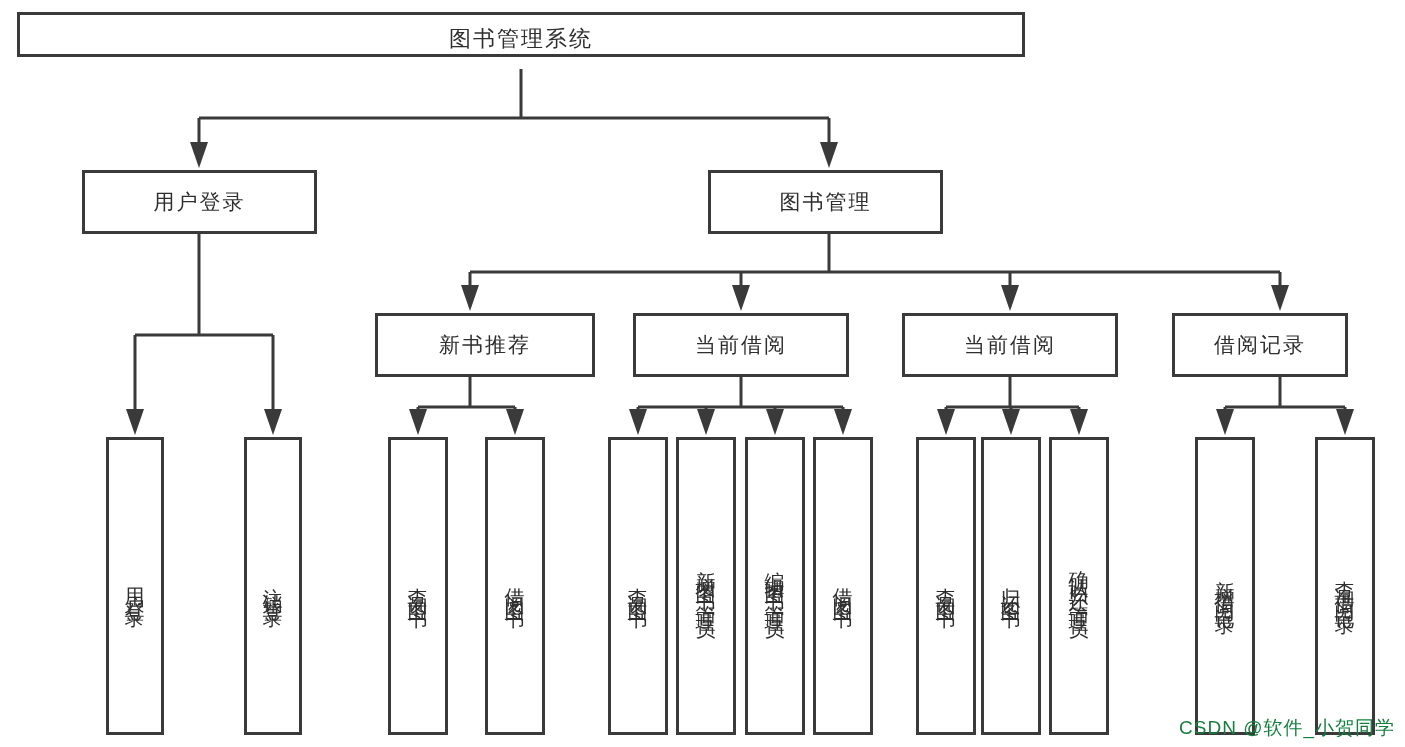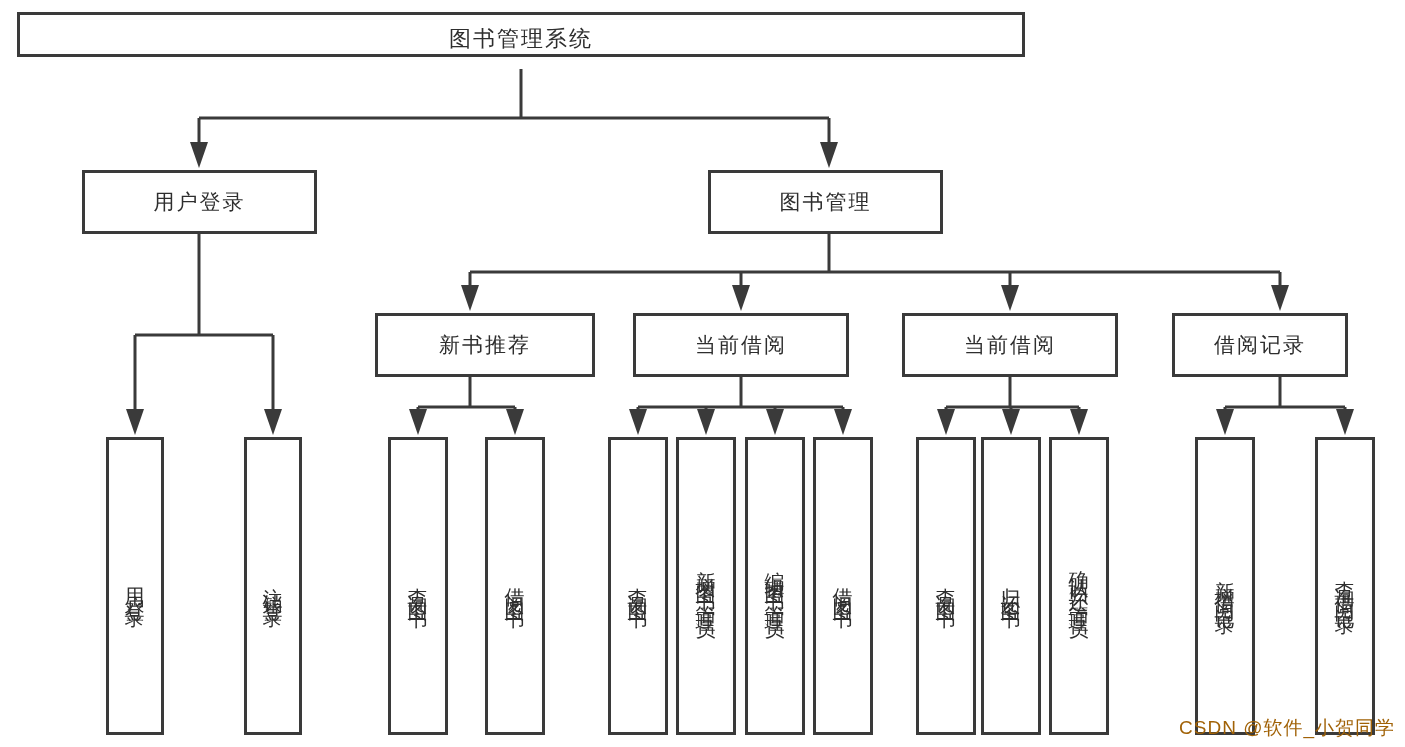--- a/index.html
+++ b/index.html
@@ -29,21 +29,21 @@
     text-orientation:mixed;
     font-size:20px;
     letter-spacing:7px;
     line-height:1;
     white-space:nowrap;
   }
   .watermark {
     position:absolute;
     right:10px; bottom:6px;
     font-size:19px;
-    color:#a16207;
+    color:#15803d;
     letter-spacing:1px;
     z-index:3;
     white-space:nowrap;
   }
 </style>
 </head>
 <body>
 
 <div class="canvas">
 

